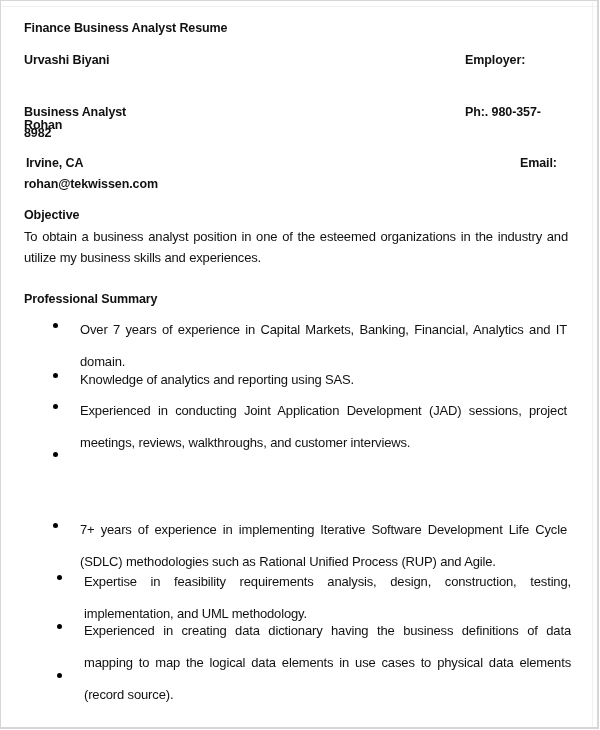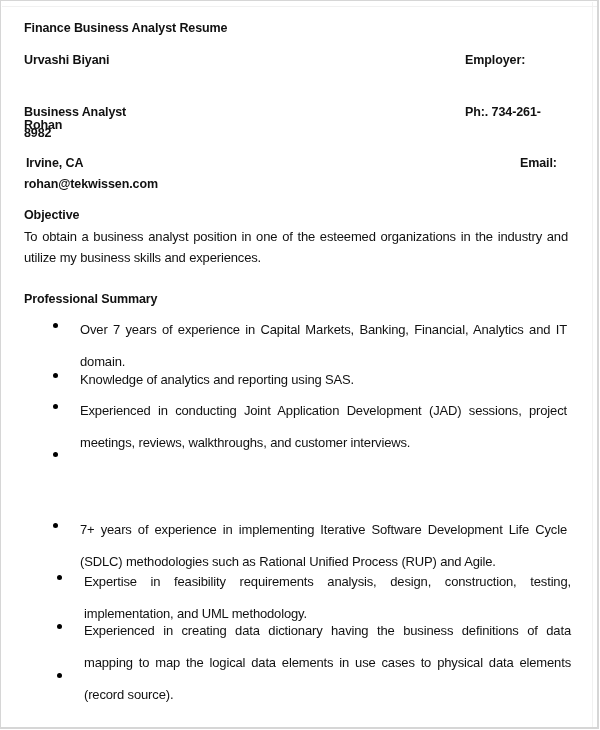--- a/index.html
+++ b/index.html
@@ -26,21 +26,21 @@
   <div class="inner-line-top"></div>
   <div class="inner-line-right"></div>
 
   <div class="abs b" style="left:23px; top:12px;margin-top:8px;">Finance Business Analyst Resume</div>
 
   <div class="abs b" style="left:23px; top:52px;">Urvashi Biyani</div>
   <div class="abs b" style="left:464px; top:52px;">Employer:</div>
   <div class="abs b" style="left:23px; top:73px;margin-top:44px;">Rohan</div>
 
   <div class="abs b" style="left:23px; top:104px;">Business Analyst</div>
-  <div class="abs b" style="left:464px; top:104px;">Ph:. 734-261-</div>
+  <div class="abs b" style="left:464px; top:104px;">Ph:. 980-357-</div>
   <div class="abs b" style="left:23px; top:125px;">8982</div>
 
   <div class="abs b" style="left:25px; top:155px;">Irvine, CA</div>
   <div class="abs b" style="left:519px; top:155px;">Email:</div>
   <div class="abs b" style="left:23px; top:176px;text-align:center;">rohan@tekwissen.com</div>
 
   <div class="abs b" style="left:23px; top:207px;">Objective</div>
   <div class="abs body" style="left:23px; top:228px; width:544px; text-align:justify; text-align-last:justify;">To obtain a business analyst position in one of the esteemed organizations in the industry and</div>
   <div class="abs body" style="left:23px; top:249px;">utilize my business skills and experiences.</div>
 

